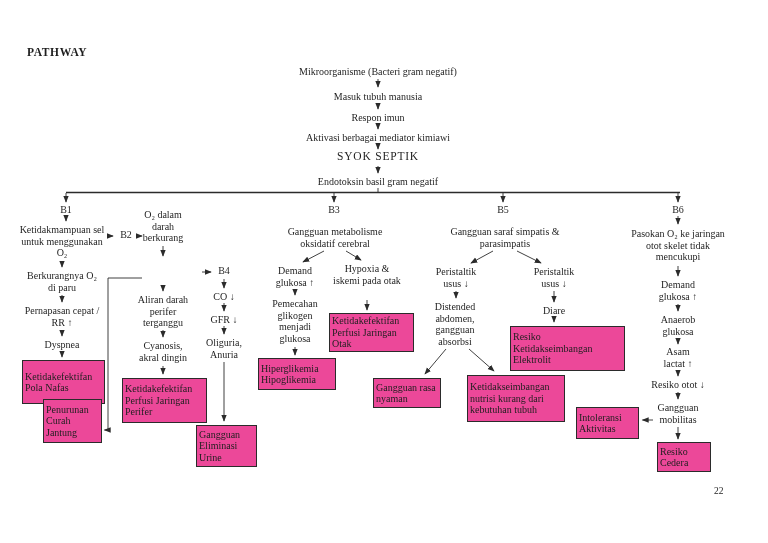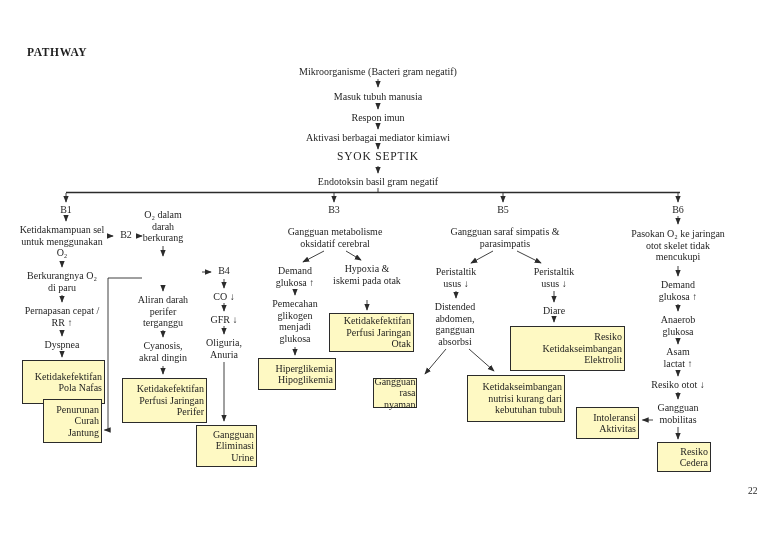--- a/index.html
+++ b/index.html
@@ -4,31 +4,31 @@
 <style>
   html,body{margin:0;padding:0;background:#ffffff;}
   .page{
     position:relative;width:768px;height:543px;background:#ffffff;overflow:hidden;
     font-family:"Liberation Serif", serif;color:#1f1f1f;
   }
   .title{
     position:absolute;left:27px;top:46px;font-size:11.5px;font-weight:bold;letter-spacing:.6px;
   }
   .pagenum{
-    position:absolute;left:714px;top:486px;font-size:9.5px;font-weight:normal;margin-left:34px;
+    position:absolute;left:714px;top:486px;font-size:9.5px;font-weight:normal;
   }
   .node{
     position:absolute;transform:translateX(-50%);text-align:center;
     font-size:10px;line-height:11.5px;white-space:normal;
   }
   .syok{font-size:11.5px;letter-spacing:.8px;}
   .blabel{font-size:10px;}
   .box{
-    position:absolute;border:1.5px solid #2b2b2b;background:#fef9c3;box-sizing:border-box;
-    display:flex;align-items:center;justify-content:center;text-align:right;
+    position:absolute;border:1.5px solid #2b2b2b;background:#ec4899;box-sizing:border-box;
+    display:flex;align-items:center;justify-content:center;text-align:left;
     font-size:10px;line-height:11.5px;padding:1px 2px;
   }
   svg.wires{position:absolute;left:0;top:0;pointer-events:none;}
 </style>
 </head>
 <body>
 
 <div class="page">
 
   <div class="title">PATHWAY</div>
@@ -136,21 +136,21 @@
   <div class="node" style="left:295px;top:298px;width:56px">Pemecahan glikogen menjadi glukosa</div>
   <div class="box" style="left:258px;top:358px;width:78px;height:32px">Hiperglikemia Hipoglikemia</div>
   <div class="box" style="left:329px;top:313px;width:85px;height:39px">Ketidakefektifan Perfusi Jaringan Otak</div>
 
   <div class="node" style="left:505px;top:226px;width:122px">Gangguan saraf simpatis &amp; parasimpatis</div>
   <div class="node" style="left:456px;top:266px;width:56px">Peristaltik usus ↓</div>
   <div class="node" style="left:554px;top:266px;width:56px">Peristaltik usus ↓</div>
   <div class="node" style="left:455px;top:301px;width:60px">Distended abdomen, gangguan absorbsi</div>
   <div class="node" style="left:554px;top:305px;width:50px">Diare</div>
   <div class="box" style="left:510px;top:326px;width:115px;height:45px">Resiko Ketidakseimbangan Elektrolit</div>
-  <div class="box" style="left:373px;top:378px;width:44px;height:30px">Gangguan rasa nyaman</div>
+  <div class="box" style="left:373px;top:378px;width:68px;height:30px">Gangguan rasa nyaman</div>
   <div class="box" style="left:467px;top:375px;width:98px;height:47px">Ketidakseimbangan nutrisi kurang dari kebutuhan tubuh</div>
 
   <div class="node" style="left:678px;top:228px;width:106px">Pasokan O₂ ke jaringan otot skelet tidak mencukupi</div>
   <div class="node" style="left:678px;top:279px;width:60px">Demand glukosa ↑</div>
   <div class="node" style="left:678px;top:314px;width:52px">Anaerob glukosa</div>
   <div class="node" style="left:678px;top:346px;width:46px">Asam lactat ↑</div>
   <div class="node" style="left:678px;top:379px;width:72px">Resiko otot ↓</div>
   <div class="node" style="left:678px;top:402px;width:54px">Gangguan mobilitas</div>
   <div class="box" style="left:576px;top:407px;width:63px;height:32px">Intoleransi Aktivitas</div>
   <div class="box" style="left:657px;top:442px;width:54px;height:30px">Resiko Cedera</div>

